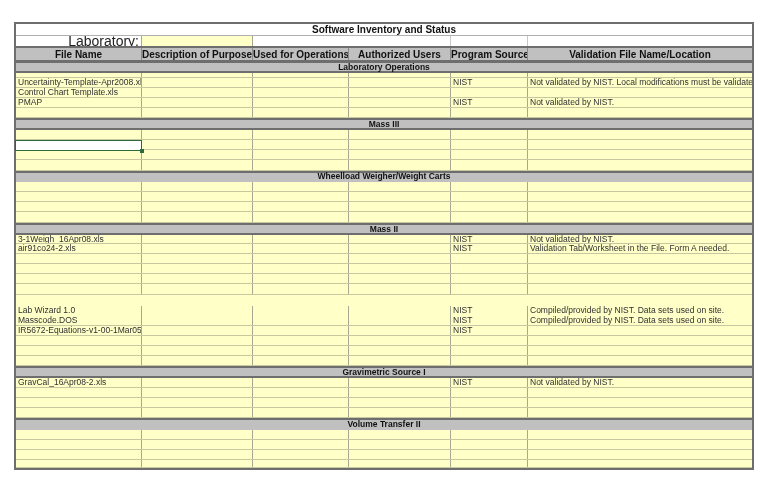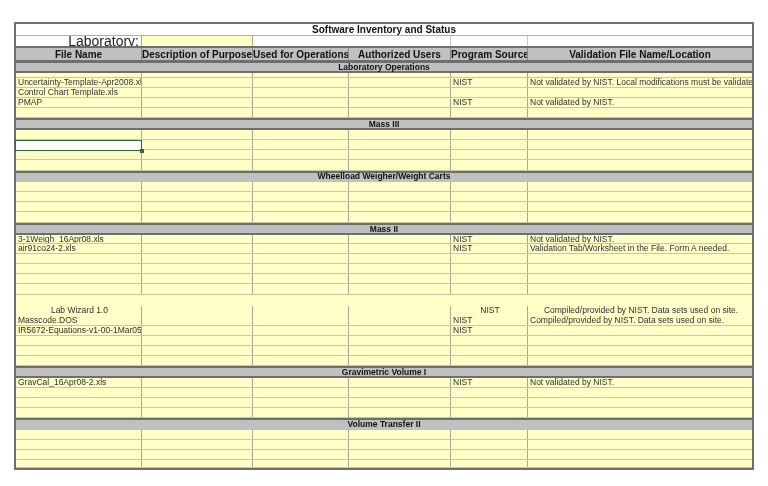--- a/index.html
+++ b/index.html
@@ -200,21 +200,21 @@
     </div>
     <div class="row data-row" style="top: 260px; height: 11px;">
       <div class="cell" style="left: 0px; width: 126px; line-height: 10px;"></div>
       <div class="cell" style="left: 126px; width: 111px; line-height: 10px;"></div>
       <div class="cell" style="left: 237px; width: 96px; line-height: 10px;"></div>
       <div class="cell" style="left: 333px; width: 102px; line-height: 10px;"></div>
       <div class="cell" style="left: 435px; width: 77px; line-height: 10px;"></div>
       <div class="cell last" style="left: 512px; width: 224px; line-height: 10px;"></div>
     </div>
     <div class="row section-row" style="top: 286px; height: 11px; line-height: 7px;"><span>Mass I</span></div>
-    <div class="row data-row" style="top: 282px; height: 15px; text-align: center;">
+    <div class="row data-row" style="top: 282px; height: 15px;">
       <div class="cell" style="left: 0px; width: 126px; line-height: 9px;">Lab Wizard 1.0</div>
       <div class="cell" style="left: 126px; width: 111px; line-height: 9px;"></div>
       <div class="cell" style="left: 237px; width: 96px; line-height: 9px;"></div>
       <div class="cell" style="left: 333px; width: 102px; line-height: 9px;"></div>
       <div class="cell" style="left: 435px; width: 77px; line-height: 9px;">NIST</div>
       <div class="cell last" style="left: 512px; width: 224px; line-height: 9px;">Compiled/provided by NIST.  Data sets used on site.</div>
     </div>
     <div class="row data-row" style="top: 292px; height: 10px;">
       <div class="cell" style="left: 0px; width: 126px; line-height: 9px;">Masscode.DOS</div>
       <div class="cell" style="left: 126px; width: 111px; line-height: 9px;"></div>
@@ -248,21 +248,21 @@
       <div class="cell last" style="left: 512px; width: 224px; line-height: 9px;"></div>
     </div>
     <div class="row data-row" style="top: 332px; height: 10px;">
       <div class="cell" style="left: 0px; width: 126px; line-height: 9px;"></div>
       <div class="cell" style="left: 126px; width: 111px; line-height: 9px;"></div>
       <div class="cell" style="left: 237px; width: 96px; line-height: 9px;"></div>
       <div class="cell" style="left: 333px; width: 102px; line-height: 9px;"></div>
       <div class="cell" style="left: 435px; width: 77px; line-height: 9px;"></div>
       <div class="cell last" style="left: 512px; width: 224px; line-height: 9px;"></div>
     </div>
-    <div class="row section-row" style="top: 342px; height: 12px; line-height: 8px;"><span>Gravimetric Volume I</span></div>
+    <div class="row section-row" style="top: 342px; height: 12px; line-height: 8px;"><span>Gravimetric Source I</span></div>
     <div class="row data-row" style="top: 354px; height: 10px;">
       <div class="cell" style="left: 0px; width: 126px; line-height: 9px;">GravCal_16Apr08-2.xls</div>
       <div class="cell" style="left: 126px; width: 111px; line-height: 9px;"></div>
       <div class="cell" style="left: 237px; width: 96px; line-height: 9px;"></div>
       <div class="cell" style="left: 333px; width: 102px; line-height: 9px;"></div>
       <div class="cell" style="left: 435px; width: 77px; line-height: 9px;">NIST</div>
       <div class="cell last" style="left: 512px; width: 224px; line-height: 9px;">Not validated by NIST.</div>
     </div>
     <div class="row data-row" style="top: 364px; height: 10px;">
       <div class="cell" style="left: 0px; width: 126px; line-height: 9px;"></div>

